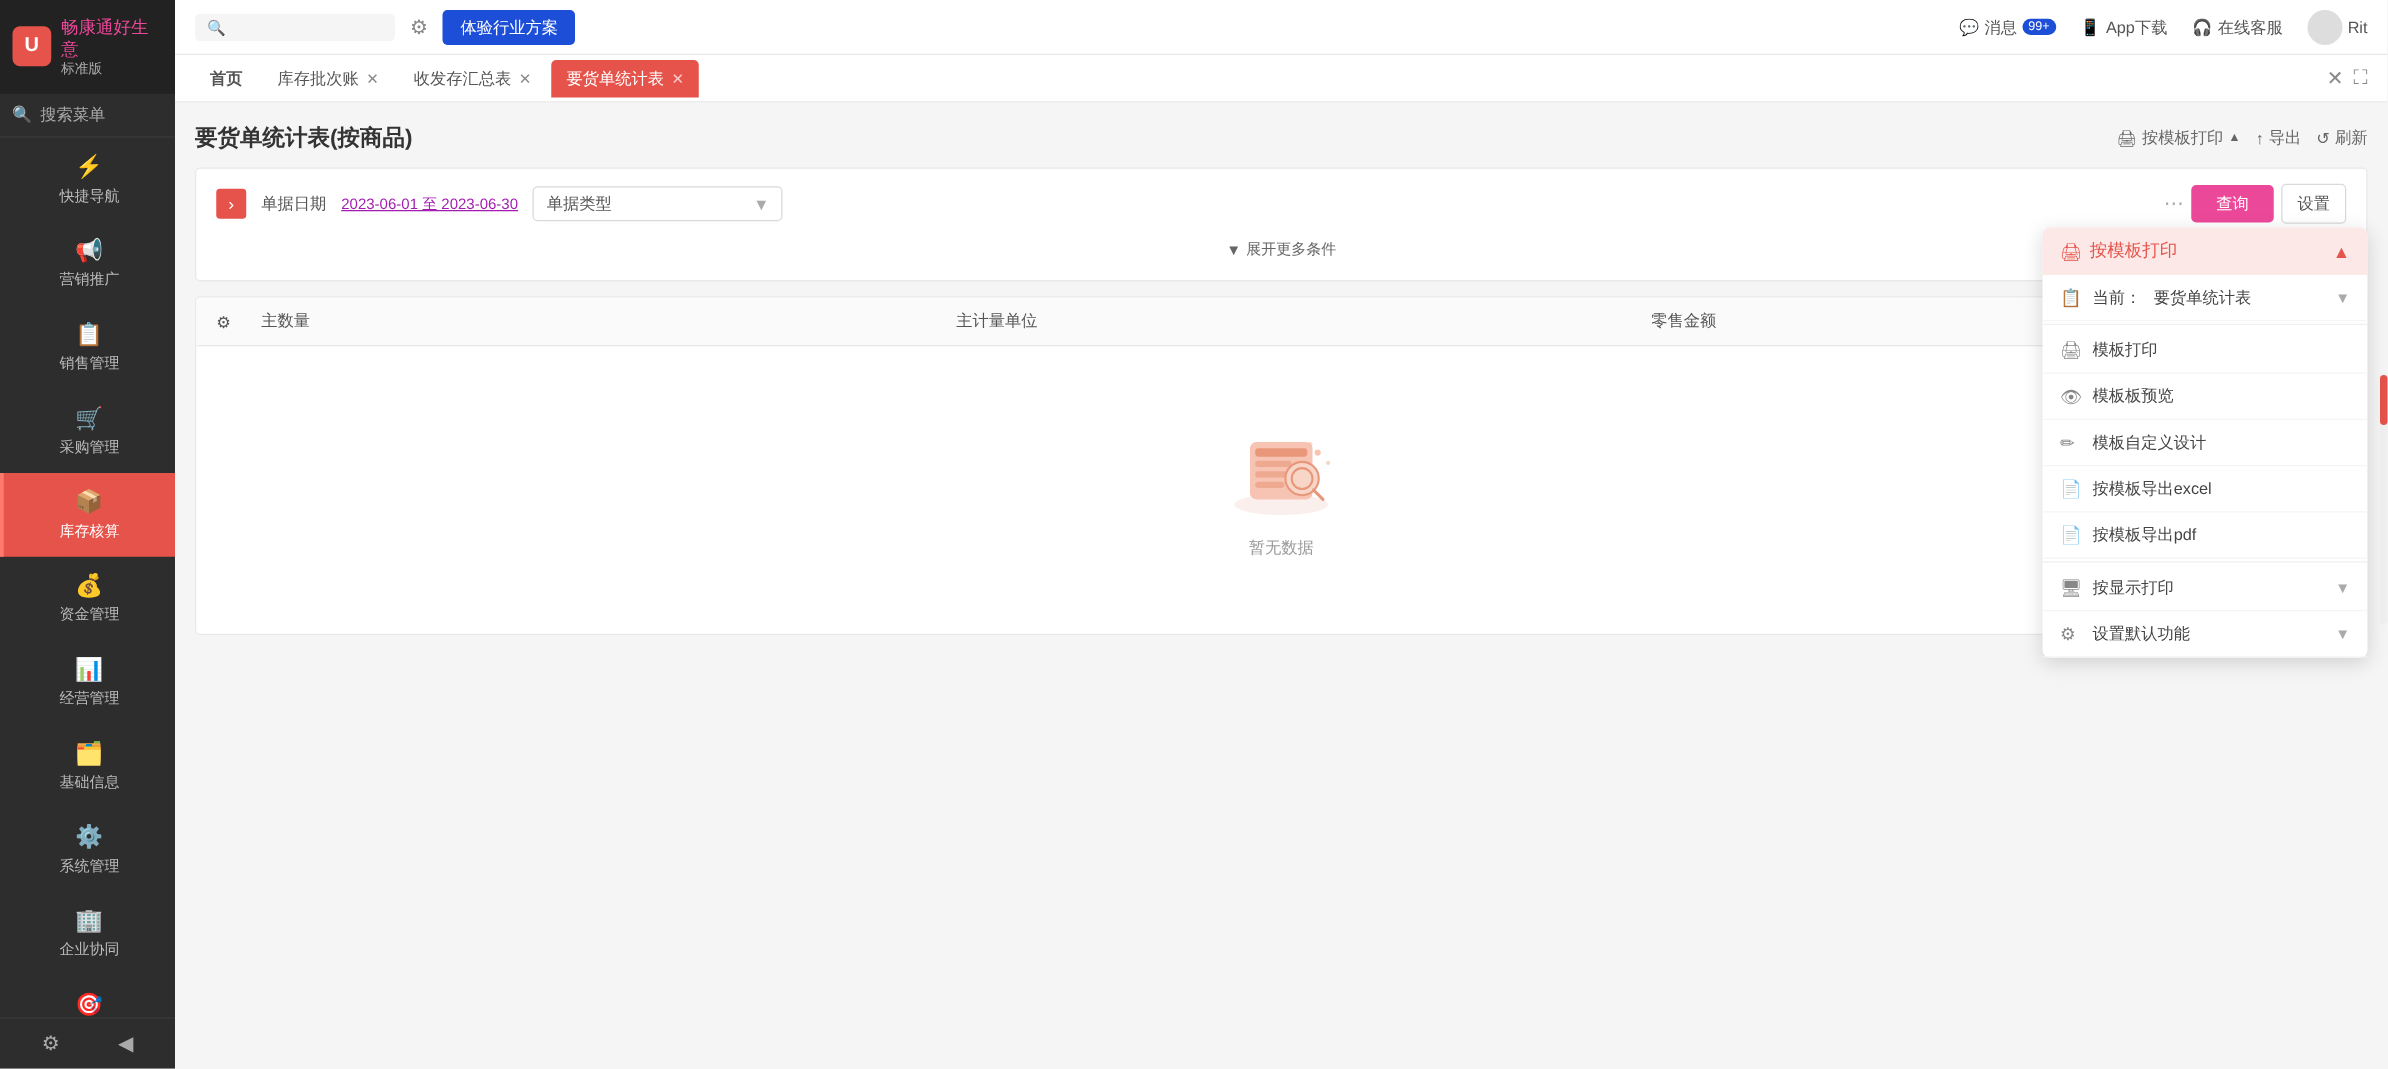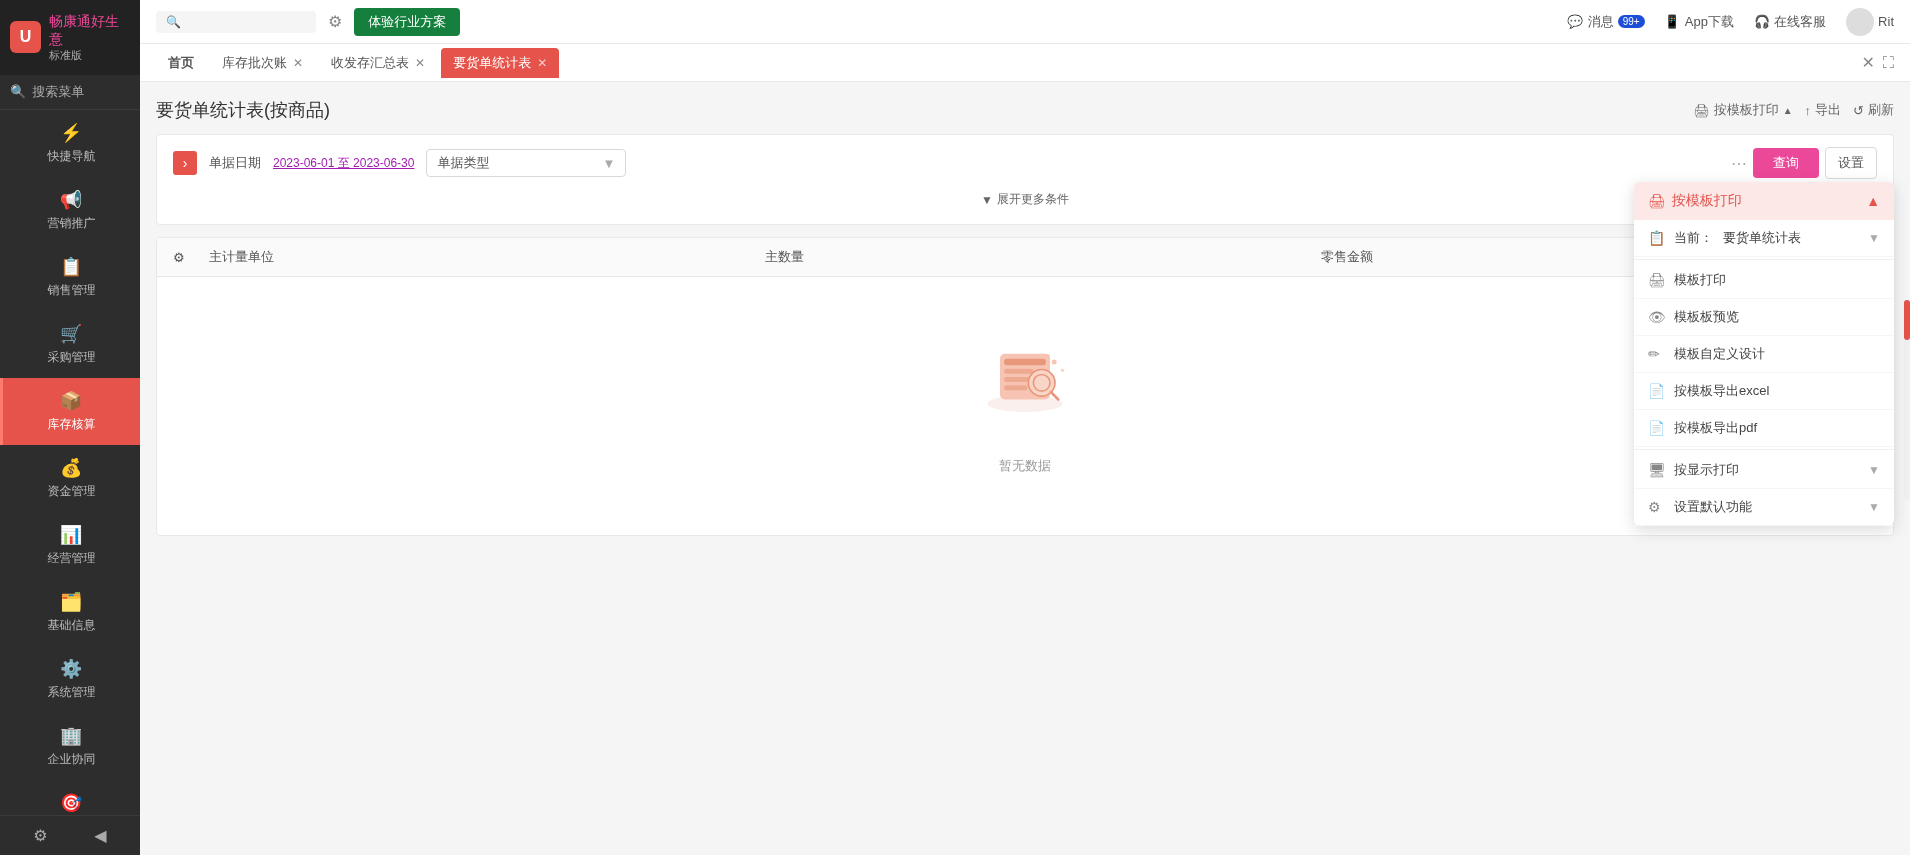--- a/index.html
+++ b/index.html
@@ -97,21 +97,21 @@
       background: #f5f5f5;
       border-radius: 4px;
       padding: 4px 10px;
       gap: 6px;
       width: 160px;
       color: #999;
       font-size: 12px;
     }
     .topbar-gear { color: #888; cursor: pointer; font-size: 16px; }
     .trial-btn {
-      background: #15803d;
+      background: #1d4ed8;
       color: white;
       border: none;
       border-radius: 4px;
       padding: 5px 14px;
       cursor: pointer;
       font-size: 13px;
     }
     .topbar-right {
       margin-left: auto;
       display: flex;
@@ -175,21 +175,21 @@
       position: relative;
     }
 
     
     .page-header {
       display: flex;
       align-items: center;
       justify-content: space-between;
       margin-bottom: 12px;
     }
-    .page-title { font-size: 18px; font-weight: normal; color: #333; }
+    .page-title { font-size: 18px; font-weight: bold; color: #333; }
     .page-actions { display: flex; align-items: center; gap: 12px; }
     .action-btn {
       display: flex;
       align-items: center;
       gap: 4px;
       color: #666;
       cursor: pointer;
       font-size: 13px;
     }
 
@@ -290,21 +290,20 @@
       text-align: left;
     }
     .table-col.icon-col { flex: 0 0 36px; }
     .table-empty {
       display: flex;
       flex-direction: column;
       align-items: center;
       justify-content: space-between;
       padding: 60px 0;
       color: #999;
-      gap: 28px;
     }
     .empty-icon {
       width: 100px;
       height: 80px;
       margin-bottom: 12px;
     }
 
     
     .print-dropdown {
       position: absolute;
@@ -528,22 +527,22 @@
       </div>
       <div class="filter-expand-btn">
         <span>▼</span>
         <span>展开更多条件</span>
       </div>
     </div>
 
     <div class="data-table">
       <div class="table-header">
         <div class="table-col icon-col">⚙</div>
+        <div class="table-col">主数量</div>
         <div class="table-col">主计量单位</div>
-        <div class="table-col">主数量</div>
         <div class="table-col">零售金额</div>
       </div>
       <div class="table-empty">
 
         <svg class="empty-icon" viewBox="0 0 120 96" xmlns="http://www.w3.org/2000/svg">
           <ellipse cx="60" cy="80" rx="45" ry="10" fill="#f5e0da" opacity="0.5"></ellipse>
           <rect x="30" y="20" width="60" height="55" rx="6" fill="#f7c4b4"></rect>
           <rect x="35" y="26" width="50" height="8" rx="3" fill="#e8977a"></rect>
           <rect x="35" y="38" width="35" height="6" rx="3" fill="#e8977a" opacity="0.6"></rect>
           <rect x="35" y="48" width="45" height="6" rx="3" fill="#e8977a" opacity="0.6"></rect>

